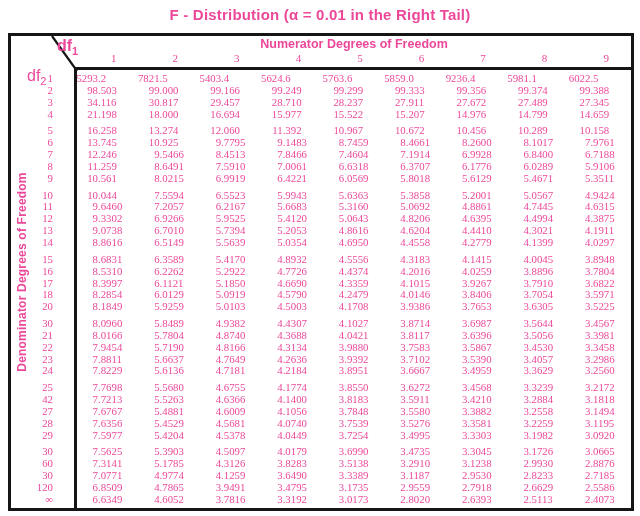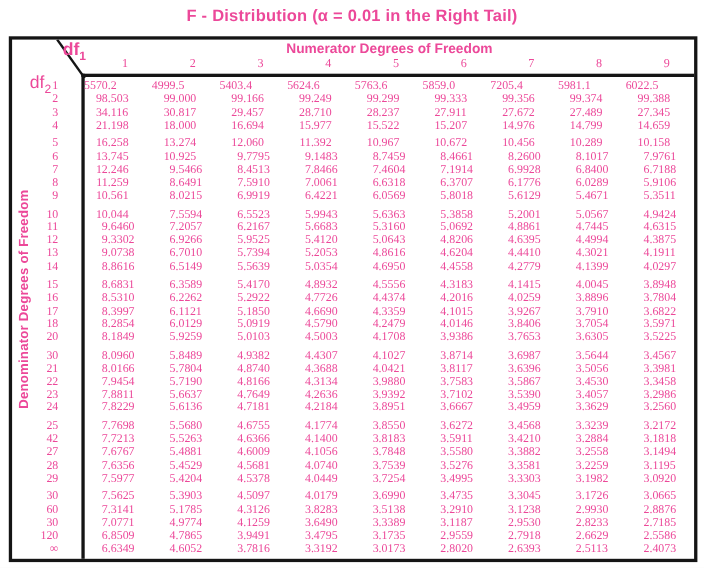--- a/index.html
+++ b/index.html
@@ -75,45 +75,45 @@
       </div>
 
     <div class="hline"></div>
     <div class="vline"></div>
 
     <div class="tbody" id="tbody">
         <div class="tgroup">
           <div class="trow">
             <span class="df2">1</span>
             <span class="cell">
-              <span class="ip">5570</span>
+              <span class="ip">5293</span>
               <span class="fp">.2</span>
             </span>
             <span class="cell">
-              <span class="ip">4999</span>
+              <span class="ip">7821</span>
               <span class="fp">.5</span>
             </span>
             <span class="cell">
               <span class="ip">5403</span>
               <span class="fp">.4</span>
             </span>
             <span class="cell">
               <span class="ip">5624</span>
               <span class="fp">.6</span>
             </span>
             <span class="cell">
               <span class="ip">5763</span>
               <span class="fp">.6</span>
             </span>
             <span class="cell">
               <span class="ip">5859</span>
               <span class="fp">.0</span>
             </span>
             <span class="cell">
-              <span class="ip">7205</span>
+              <span class="ip">9236</span>
               <span class="fp">.4</span>
             </span>
             <span class="cell">
               <span class="ip">5981</span>
               <span class="fp">.1</span>
             </span>
             <span class="cell">
               <span class="ip">6022</span>
               <span class="fp">.5</span>
             </span>

